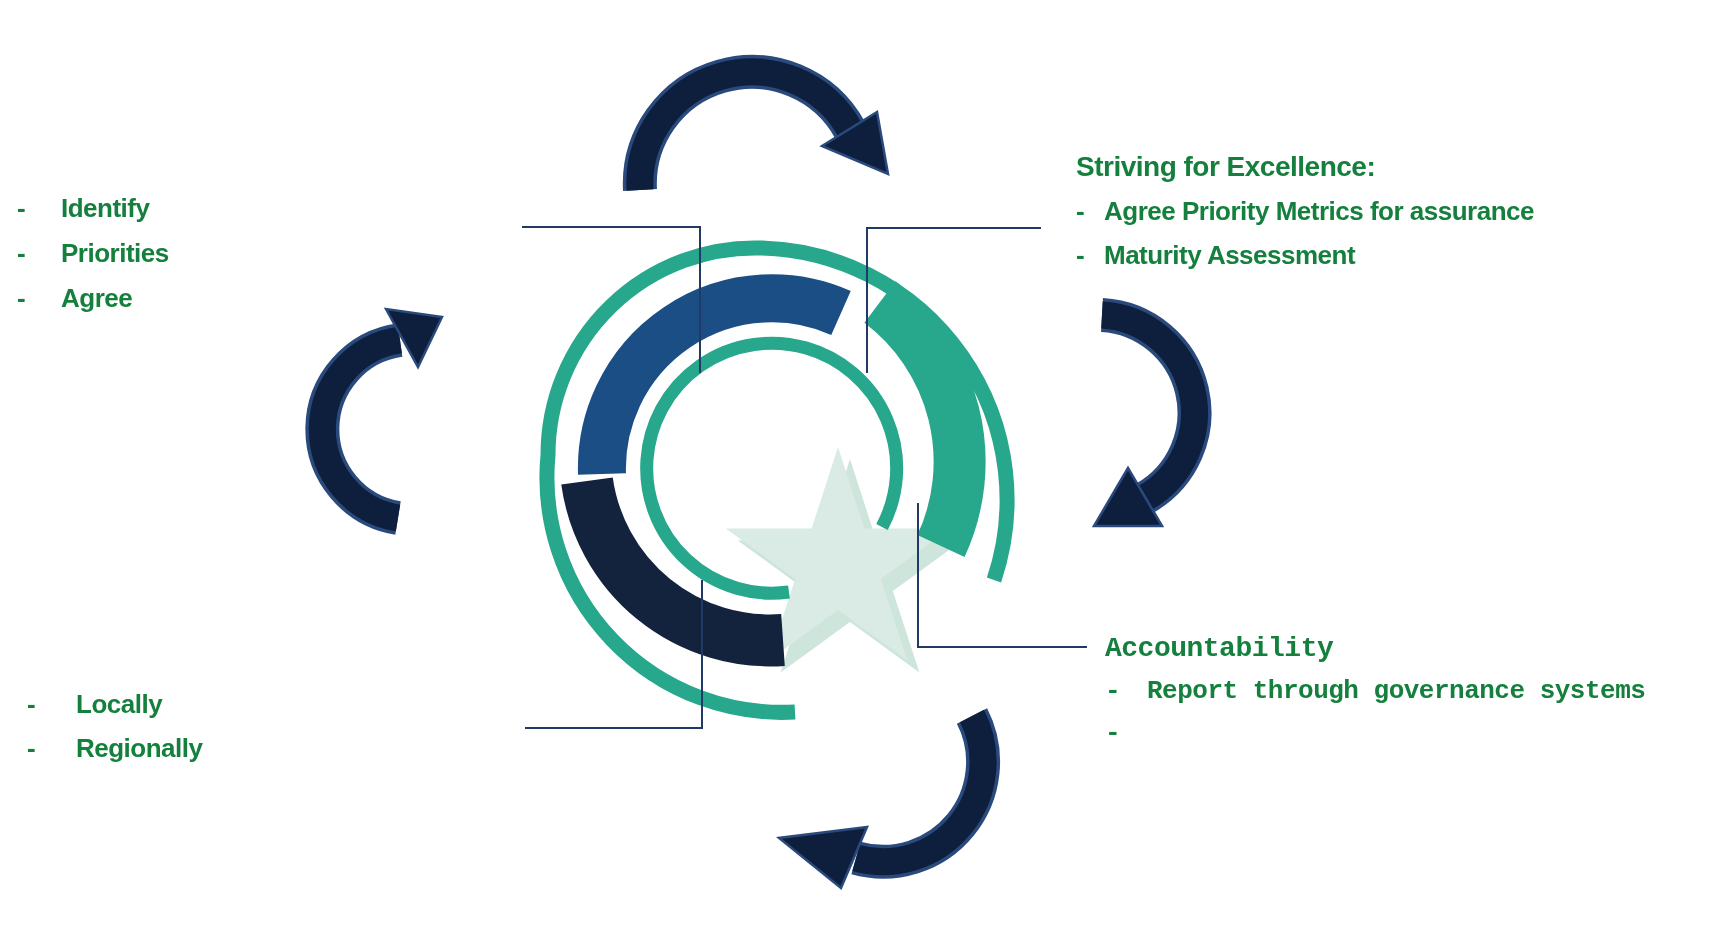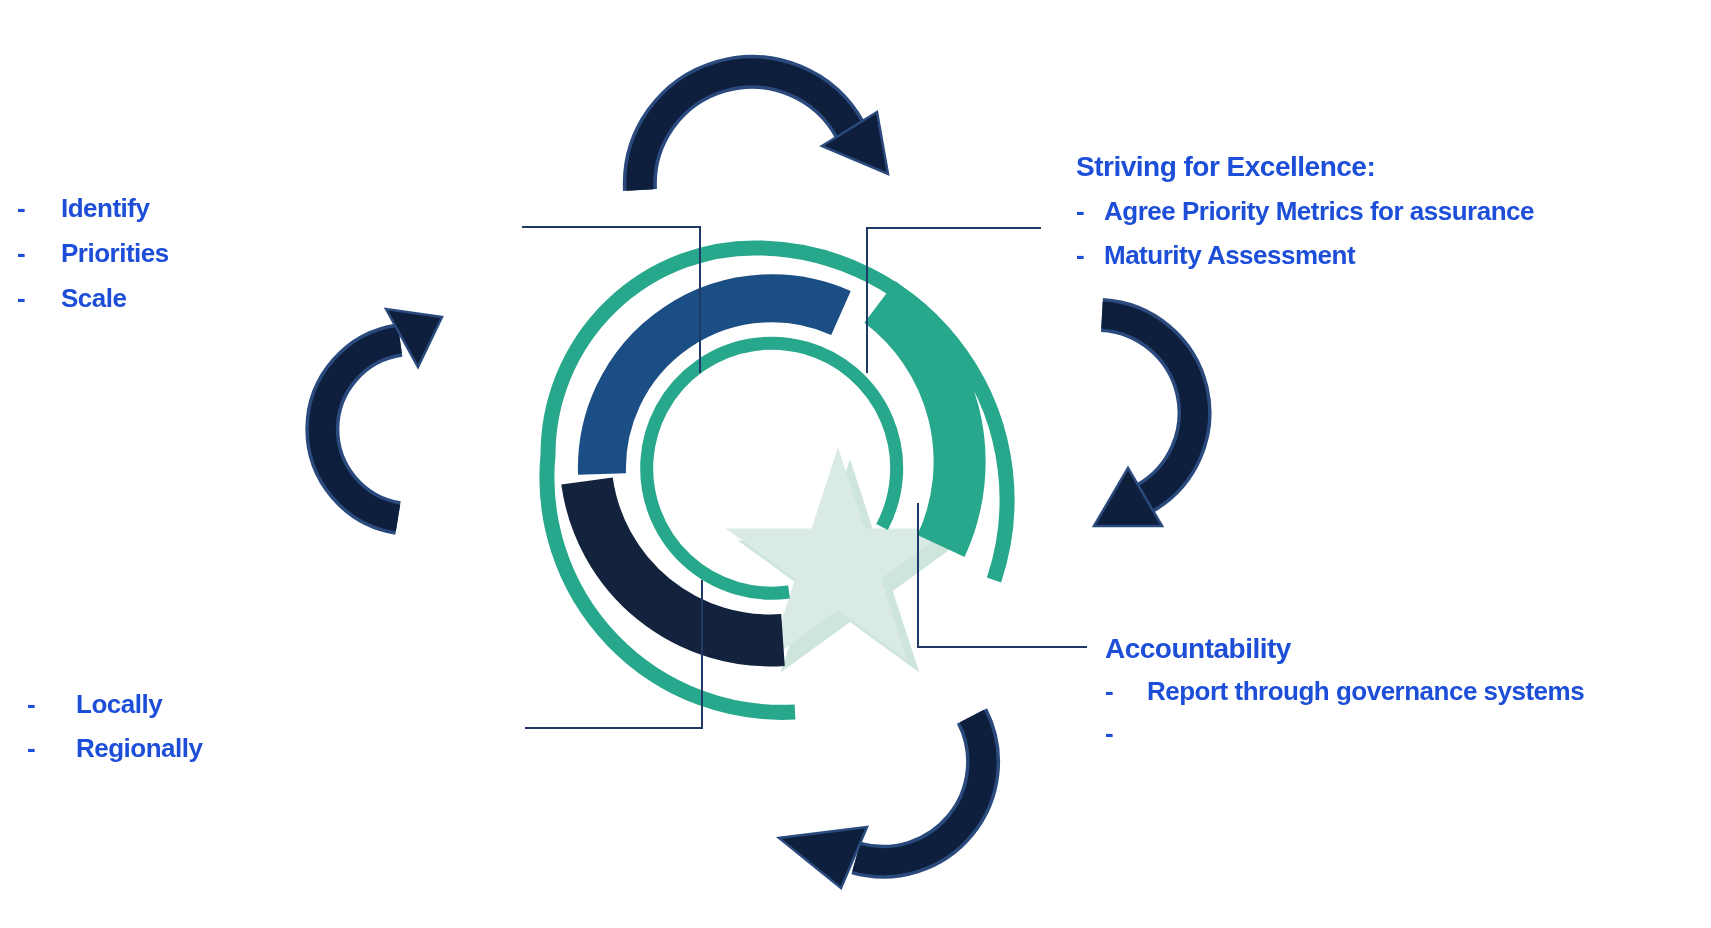--- a/index.html
+++ b/index.html
@@ -2,21 +2,21 @@
 <html><head>
 <meta charset="utf-8">
 <style>
   html,body{margin:0;padding:0;background:#fff;}
   .canvas{
     position:relative;width:1711px;height:928px;background:#fff;overflow:hidden;
     font-family:"Liberation Sans",sans-serif;
   }
   .canvas svg{position:absolute;left:0;top:0;}
   .tblock{
-    position:absolute;color:#1d4ed8;font-weight:700;letter-spacing:-0.5px;
+    position:absolute;color:#15803d;font-weight:700;letter-spacing:-0.5px;
   }
   .tblock .heading{font-size:28px;line-height:var(--lh,45px);white-space:nowrap;}
   .tblock .row{display:flex;font-size:26px;line-height:var(--lh,45px);white-space:nowrap;}
   .tblock .bullet{width:var(--bw,44px);flex:0 0 var(--bw,44px);}
 </style>
 </head>
 <body>
 
 <div class="canvas">
 
@@ -67,37 +67,37 @@
     <div class="row">
       <span class="bullet">-</span>
       <span>Identify</span>
     </div>
     <div class="row">
       <span class="bullet">-</span>
       <span>Priorities</span>
     </div>
     <div class="row">
       <span class="bullet">-</span>
-      <span>Scale</span>
+      <span>Agree</span>
     </div>
   </div>
 
   <div class="tblock" style="left:1076px;top:145px;--lh:44px;--bw:28px;">
     <div class="heading">Striving for Excellence:</div>
     <div class="row">
       <span class="bullet">-</span>
       <span>Agree Priority Metrics for assurance</span>
     </div>
     <div class="row">
       <span class="bullet">-</span>
       <span>Maturity Assessment</span>
     </div>
   </div>
 
-  <div class="tblock" style="left:1105px;top:628px;--lh:42px;--bw:42px;">
+  <div class="tblock" style="left:1105px;top:628px;font-family:Liberation Mono, monospace;--lh:42px;--bw:42px;">
     <div class="heading">Accountability</div>
     <div class="row">
       <span class="bullet">-</span>
       <span>Report through governance systems</span>
     </div>
     <div class="row">
       <span class="bullet">-</span>
     </div>
   </div>
 

